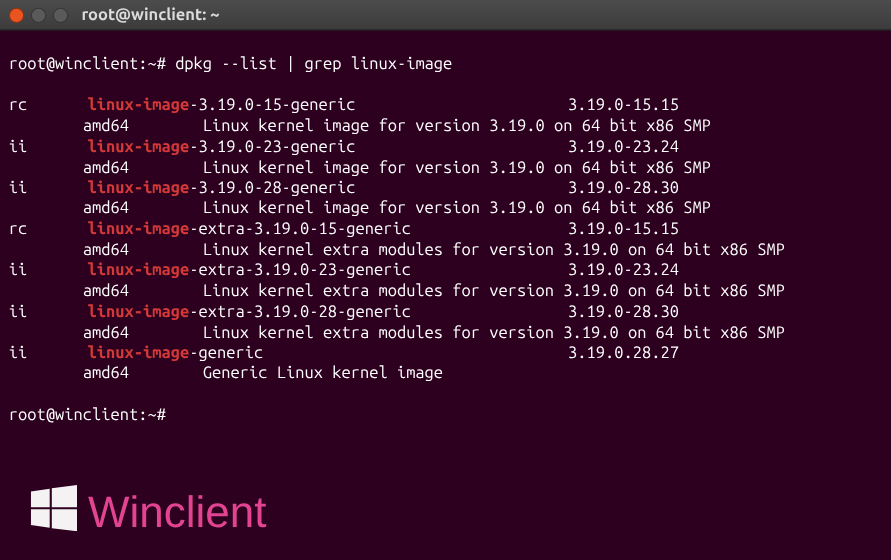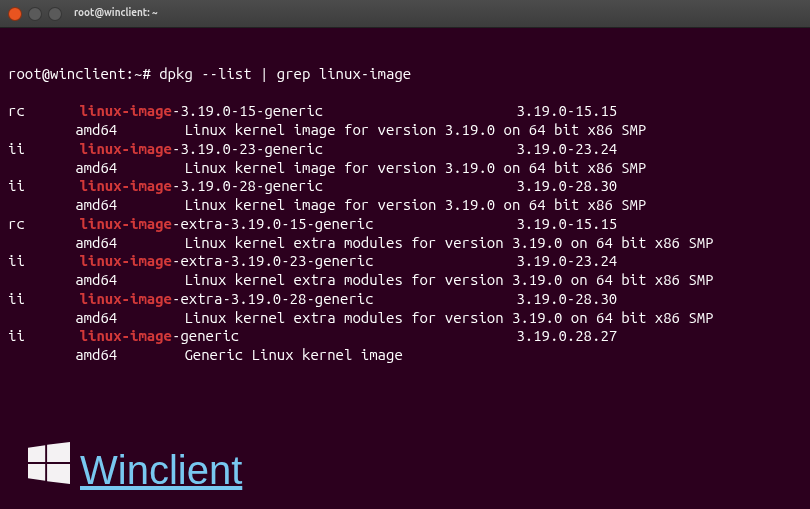--- a/index.html
+++ b/index.html
@@ -33,63 +33,63 @@
     border-radius: 50%;
     display: inline-block;
     border: 1px solid rgba(0,0,0,0.4);
   }
   .wc-close { background: #e95420; }
   .wc-min { background: #5a5a5a; }
   .wc-max { background: #5a5a5a; }
   .title {
     color: #dcdcdc;
     font-family: Ubuntu, sans-serif;
-    font-size: 10px;
+    font-size: 15px;
     font-weight: bold;
   }
   .terminal {
-    padding: 18px 8px;
+    padding: 2px 8px;
     white-space: pre;
   }
   .prompt-user { color: #ffffff; }
   .prompt-path { color: #ffffff; }
   .command { color: #ffffff; }
   .hl { color: #d33939; font-weight: bold; margin-left: 38px; }
   .line { display: block; }
   .watermark {
     position: absolute;
     bottom: 14px;
     left: 28px;
     display: flex;
-    align-items: flex-end;
+    align-items: flex-start;
     gap: 10px;
-    color: #7dd3fc;
+    color: #ec4899;
     font-family: 'Segoe UI', Arial, sans-serif;
     font-size: 40px;
     font-weight: 300;
     opacity: 0.95;
-    text-decoration: underline;
   }
   .watermark svg { width: 42px; height: 42px; fill: #fff; }
 </style>
 </head>
 <body>
 
 <div class="titlebar">
   <div class="window-controls">
     <span class="wc wc-close"></span>
     <span class="wc wc-min"></span>
     <span class="wc wc-max"></span>
   </div>
   <div class="title">root@winclient: ~</div>
 </div>
 
 <div class="terminal">
 <span class="line"><span class="prompt-user">root@winclient</span><span class="prompt-path">:~#</span><span class="command"> dpkg --list | grep linux-image</span></span>
 <div id="output-lines"><span class="line"><span>rc  </span><span class="hl">linux-image</span><span>-3.19.0-15-generic                       </span><span>3.19.0-15.15</span></span><span class="line"><span>        amd64</span><span>        Linux kernel image for version 3.19.0 on 64 bit x86 SMP</span></span><span class="line"><span>ii  </span><span class="hl">linux-image</span><span>-3.19.0-23-generic                       </span><span>3.19.0-23.24</span></span><span class="line"><span>        amd64</span><span>        Linux kernel image for version 3.19.0 on 64 bit x86 SMP</span></span><span class="line"><span>ii  </span><span class="hl">linux-image</span><span>-3.19.0-28-generic                       </span><span>3.19.0-28.30</span></span><span class="line"><span>        amd64</span><span>        Linux kernel image for version 3.19.0 on 64 bit x86 SMP</span></span><span class="line"><span>rc  </span><span class="hl">linux-image</span><span>-extra-3.19.0-15-generic                 </span><span>3.19.0-15.15</span></span><span class="line"><span>        amd64</span><span>        Linux kernel extra modules for version 3.19.0 on 64 bit x86 SMP</span></span><span class="line"><span>ii  </span><span class="hl">linux-image</span><span>-extra-3.19.0-23-generic                 </span><span>3.19.0-23.24</span></span><span class="line"><span>        amd64</span><span>        Linux kernel extra modules for version 3.19.0 on 64 bit x86 SMP</span></span><span class="line"><span>ii  </span><span class="hl">linux-image</span><span>-extra-3.19.0-28-generic                 </span><span>3.19.0-28.30</span></span><span class="line"><span>        amd64</span><span>        Linux kernel extra modules for version 3.19.0 on 64 bit x86 SMP</span></span><span class="line"><span>ii  </span><span class="hl">linux-image</span><span>-generic                                 </span><span>3.19.0.28.27</span></span><span class="line"><span>        amd64</span><span>        Generic Linux kernel image</span></span></div>
+<span class="line"><span class="prompt-user">root@winclient</span><span class="prompt-path">:~#</span></span>
 </div>
 
 <div class="watermark">
   <span>
     <svg viewBox="0 0 88 88">
         <path d="M0 12l36-5v35H0zM40 6l48-6v42H40zM0 46h36v35L0 76zM40 46h48v42l-48-6z"></path>
       </svg>
   </span>
   <span>Winclient</span>
 </div>

